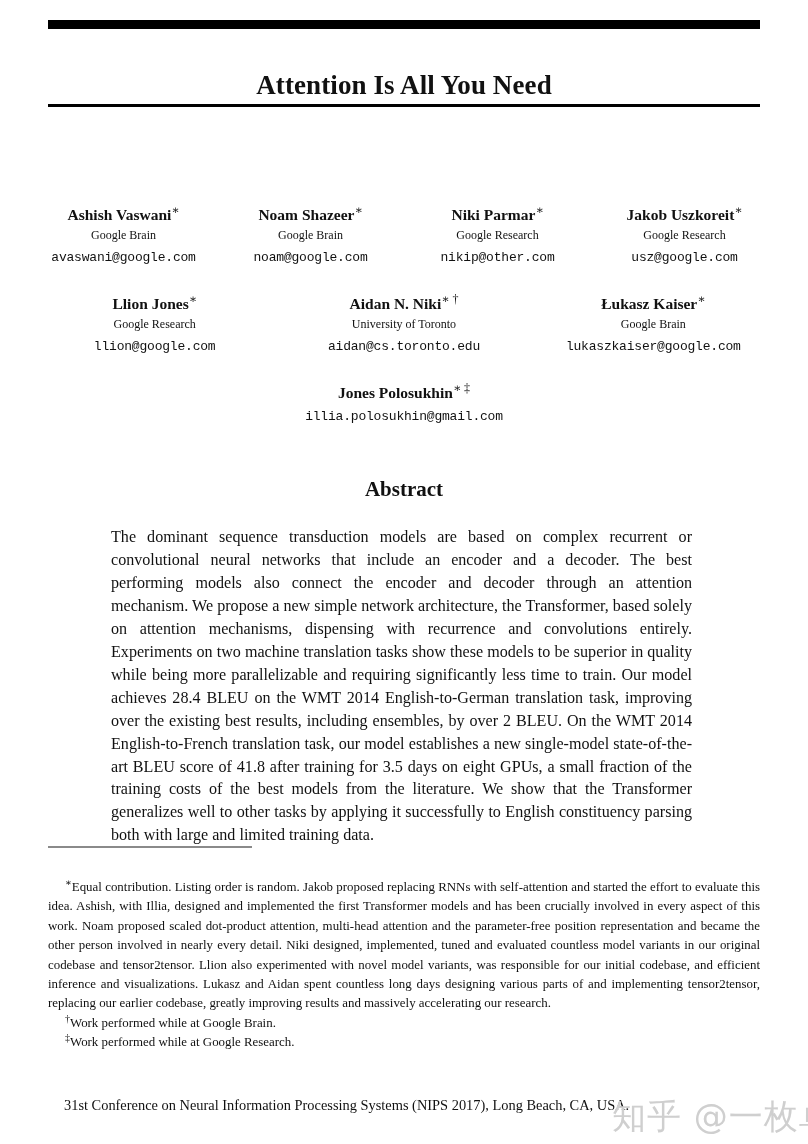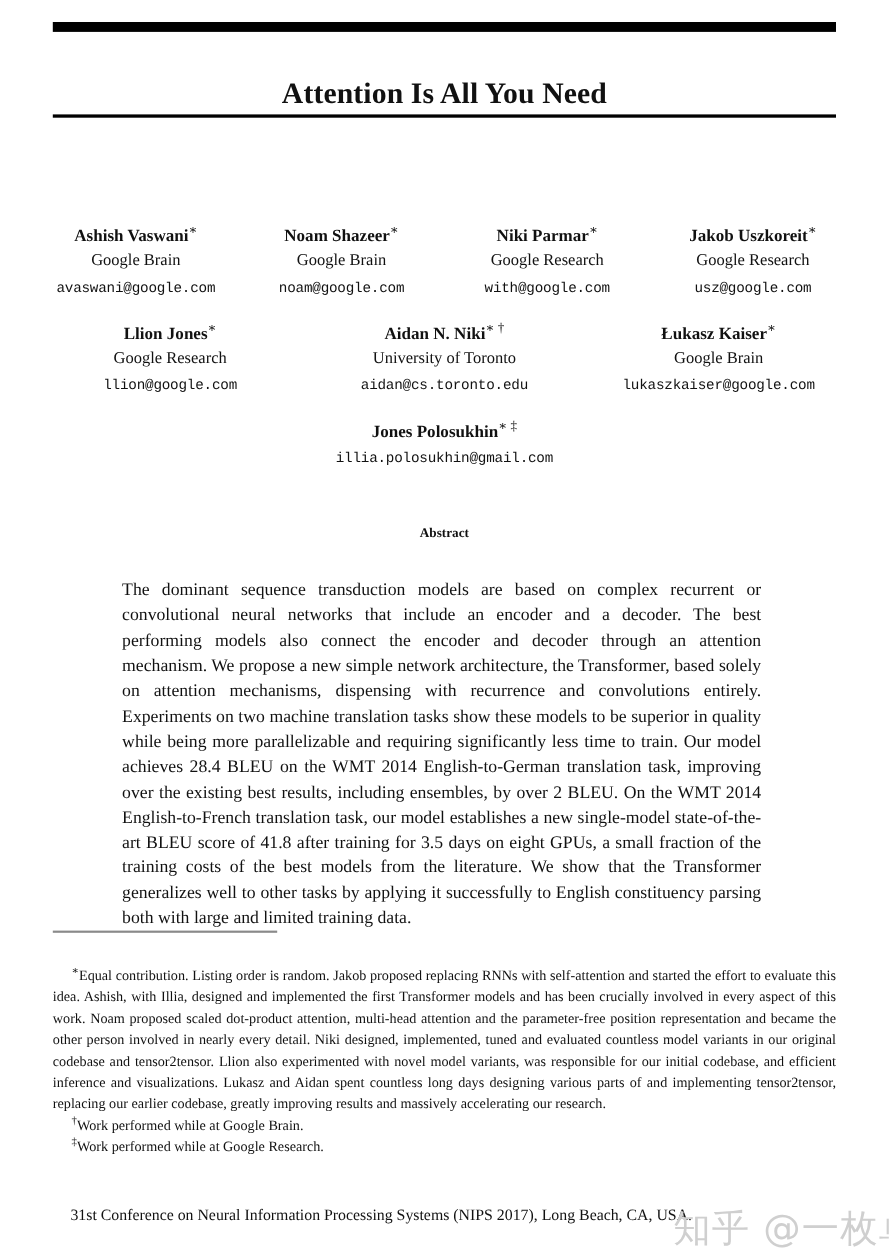--- a/index.html
+++ b/index.html
@@ -83,39 +83,39 @@
     font-weight: bold;
     white-space: nowrap;
   }
   .author-name .sym {
     font-weight: normal;
     font-size: 12px;
     vertical-align: super;
     line-height: 0;
   }
   .author-affil {
-    font-size: 15px;
+    font-size: 12px;
     margin-top: 3px;
     white-space: nowrap;
   }
   .author-email {
     font-family: "Liberation Mono", "DejaVu Sans Mono", monospace;
     font-size: 13px;
     margin-top: 5px;
     white-space: nowrap;
     letter-spacing: -0.2px;
   }
 
   
   .abstract-heading {
     position: absolute;
     left: 48px; top: 477px;
     width: 712px;
     text-align: center;
-    font-size: 12px;
+    font-size: 21px;
     font-weight: bold;
   }
   .abstract-body {
     position: absolute;
     left: 111px; top: 526px;
     width: 581px;
     font-size: 16.1px;
     line-height: 22.95px;
     text-align: justify;
     text-justify: inter-word;
@@ -185,21 +185,21 @@
         <div class="author-email">avaswani@google.com</div>
       </div>
       <div class="author">
         <div class="author-name"><span>Noam Shazeer</span><span class="sym">∗</span></div>
         <div class="author-affil">Google Brain</div>
         <div class="author-email">noam@google.com</div>
       </div>
       <div class="author">
         <div class="author-name"><span>Niki Parmar</span><span class="sym">∗</span></div>
         <div class="author-affil">Google Research</div>
-        <div class="author-email">with@google.com</div>
+        <div class="author-email">nikip@other.com</div>
       </div>
       <div class="author">
         <div class="author-name"><span>Jakob Uszkoreit</span><span class="sym">∗</span></div>
         <div class="author-affil">Google Research</div>
         <div class="author-email">usz@google.com</div>
       </div>
     </div>
 
     <div class="author-row row2">
       <div class="author">

